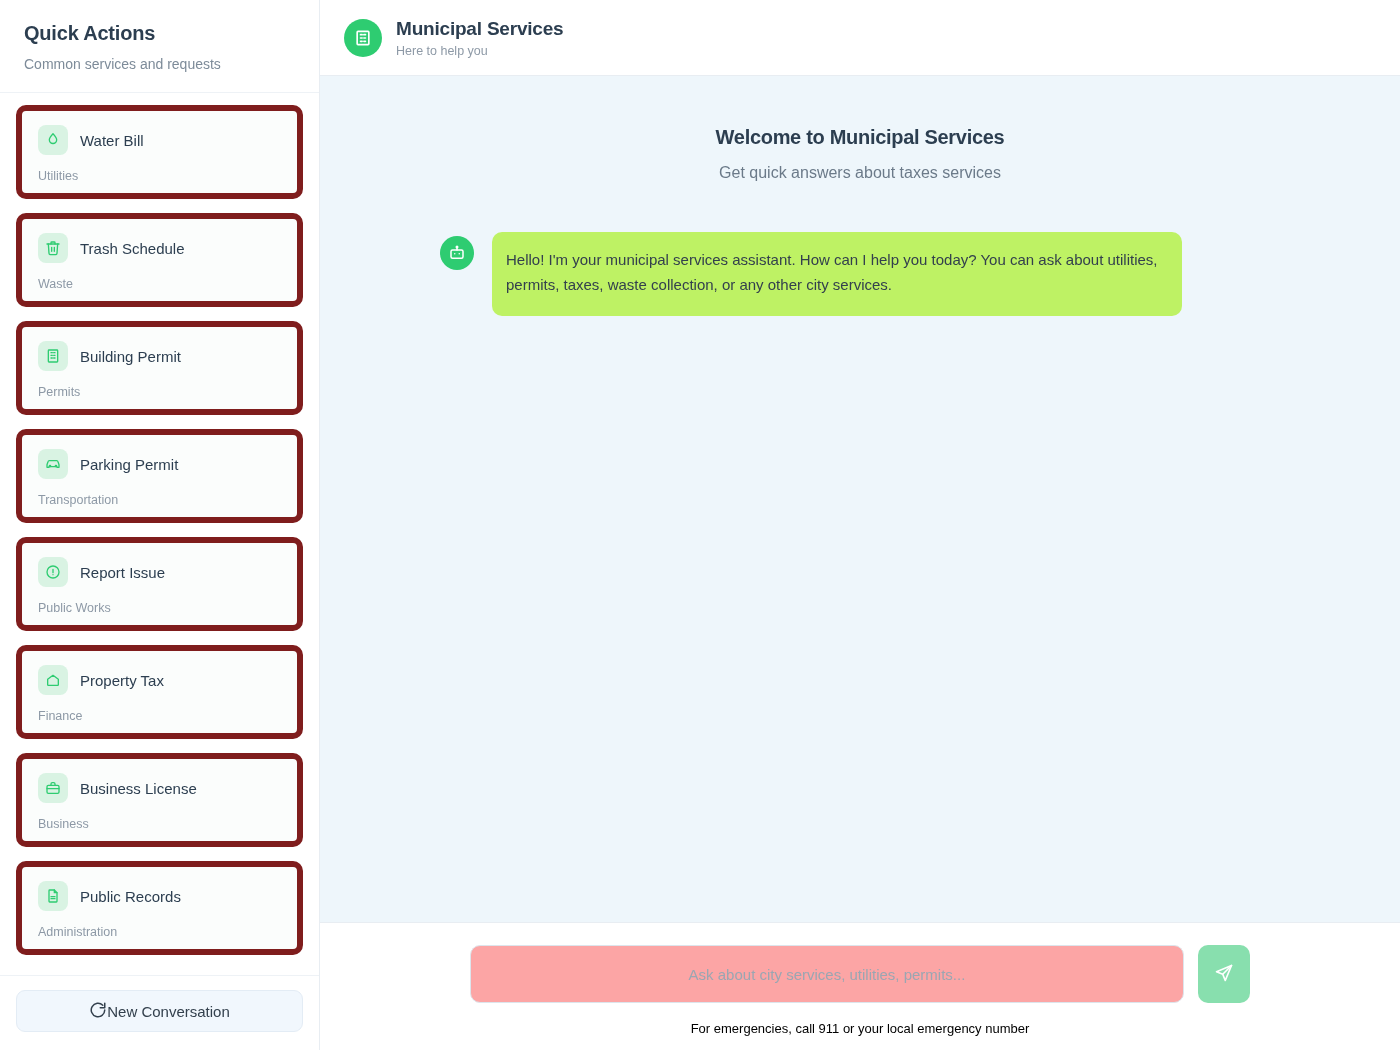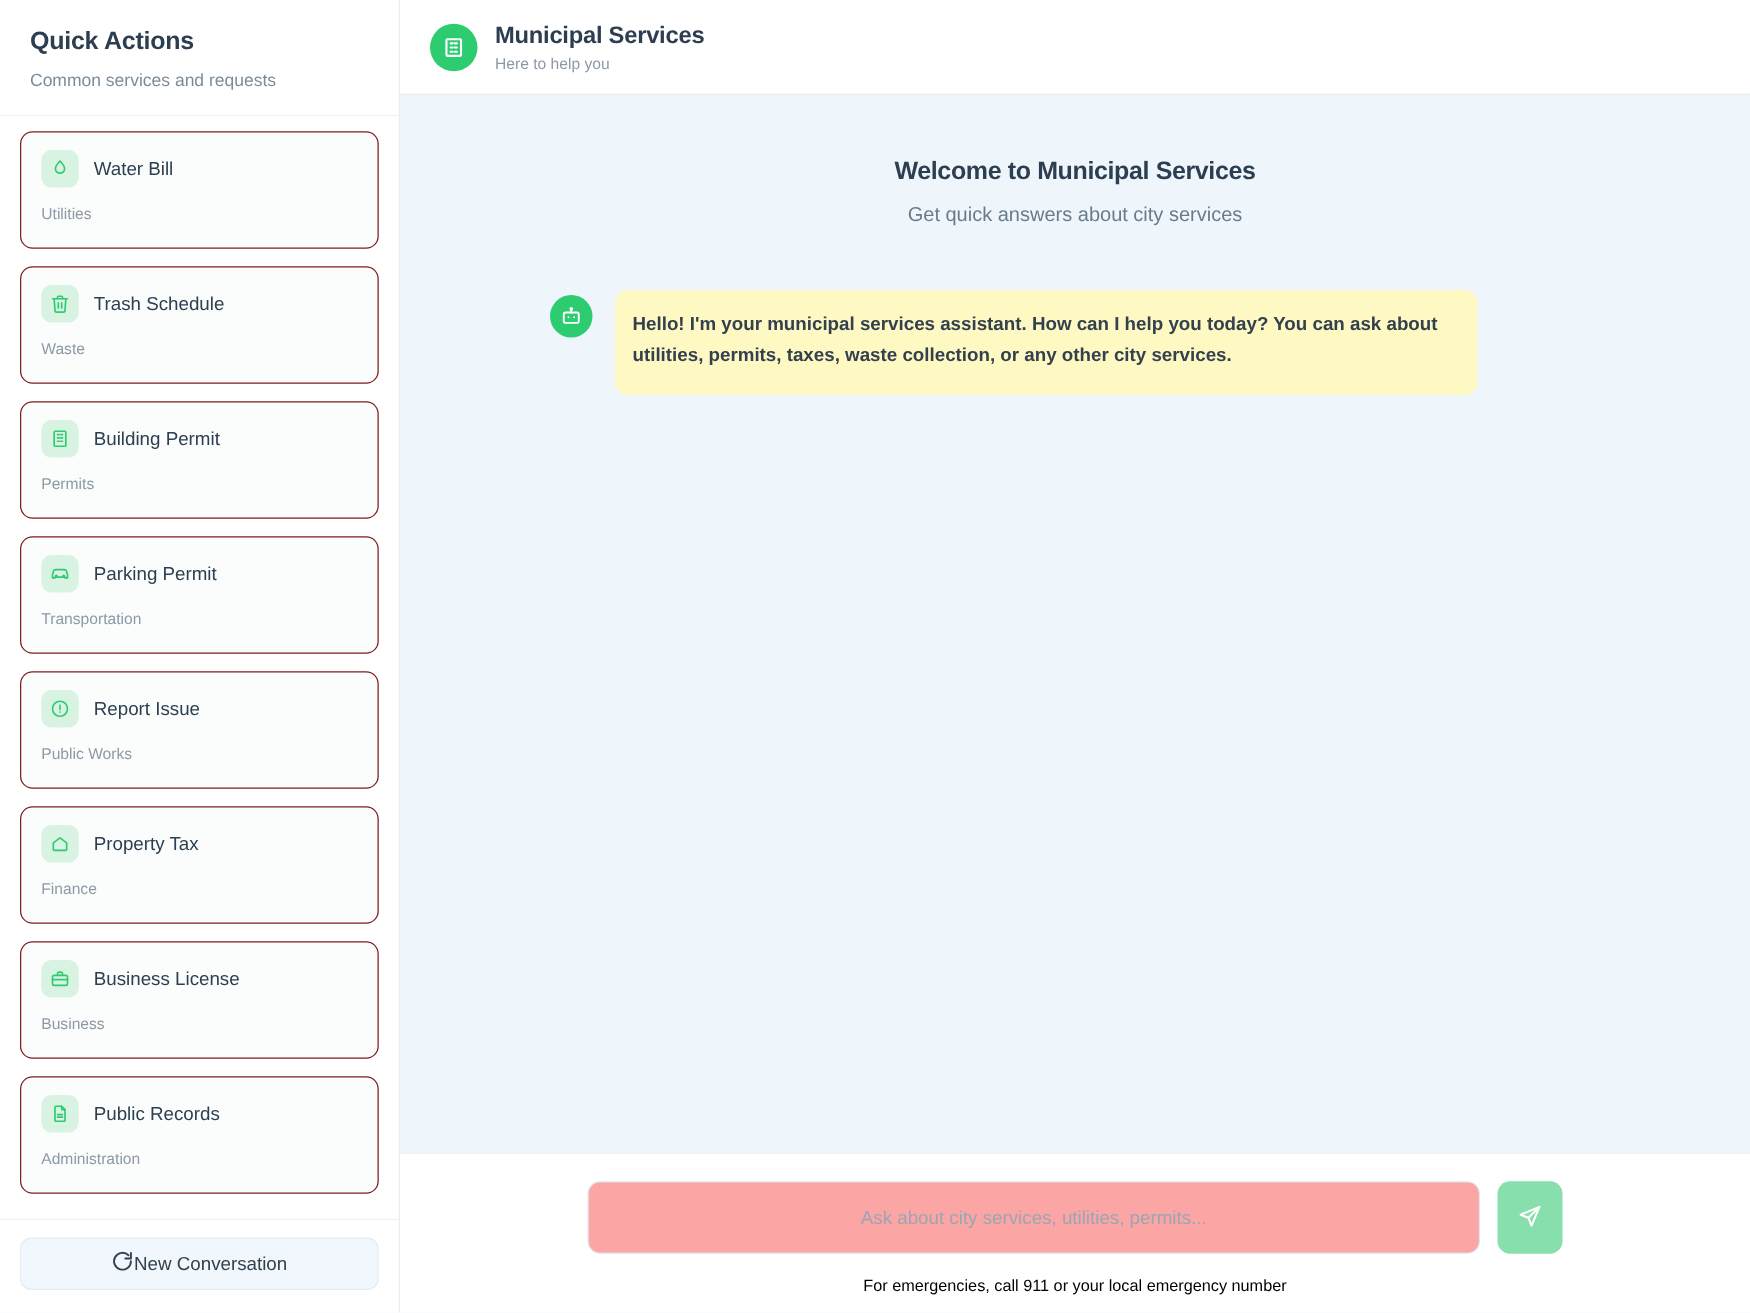--- a/index.html
+++ b/index.html
@@ -38,21 +38,21 @@
     font-size: 14px;
     color: #7d8b99;
   }
   .actions-list {
     flex: 1;
     overflow: hidden;
     padding: 12px 16px 0 16px;
   }
   .action-card {
     background: #fbfdfc;
-    border: 1px solid #7f1d1d;
+    border: 6px solid #7f1d1d;
     border-radius: 10px;
     padding: 14px 16px 12px 16px;
     margin-bottom: 14px;
     cursor: pointer;
     height: 94px;
   }
   .action-top {
     display: flex;
     align-items: center;
     gap: 12px;
@@ -159,28 +159,27 @@
   }
   .bot-avatar {
     width: 34px; height: 34px;
     border-radius: 50%;
     background: #2ecc71;
     display: flex; align-items: center; justify-content: center;
     flex: 0 0 auto;
     margin-top: 4px;
   }
   .bubble {
-    background: #fef9c3;
+    background: #bef264;
     border-radius: 10px;
     padding: 16px 22px 18px 14px;
     max-width: 690px;
     font-size: 15px;
     line-height: 1.65;
     color: #33404d;
-    font-weight: bold;
   }
 
   .composer {
     background: #ffffff;
     border-top: 1px solid #e8edf2;
     padding: 22px 150px 14px 150px;
     flex: 0 0 auto;
   }
   .composer-row {
     display: flex;
@@ -362,21 +361,21 @@
           </svg>
       </div>
       <div>
         <div class="brand-title">Municipal Services</div>
         <div class="brand-sub">Here to help you</div>
       </div>
     </header>
 
     <div class="chat-area">
       <div class="welcome-title">Welcome to Municipal Services</div>
-      <div class="welcome-sub">Get quick answers about city services</div>
+      <div class="welcome-sub">Get quick answers about taxes services</div>
 
       <div class="message-row">
         <div class="bot-avatar">
           <svg width="18" height="18" viewBox="0 0 24 24" fill="none" stroke="#ffffff" stroke-width="2" stroke-linecap="round" stroke-linejoin="round">
               <rect x="4" y="8" width="16" height="11" rx="2"></rect>
               <path d="M12 5v3"></path>
               <circle cx="12" cy="4" r="1"></circle>
               <path d="M9 13h.01M15 13h.01"></path>
             </svg>
         </div>

